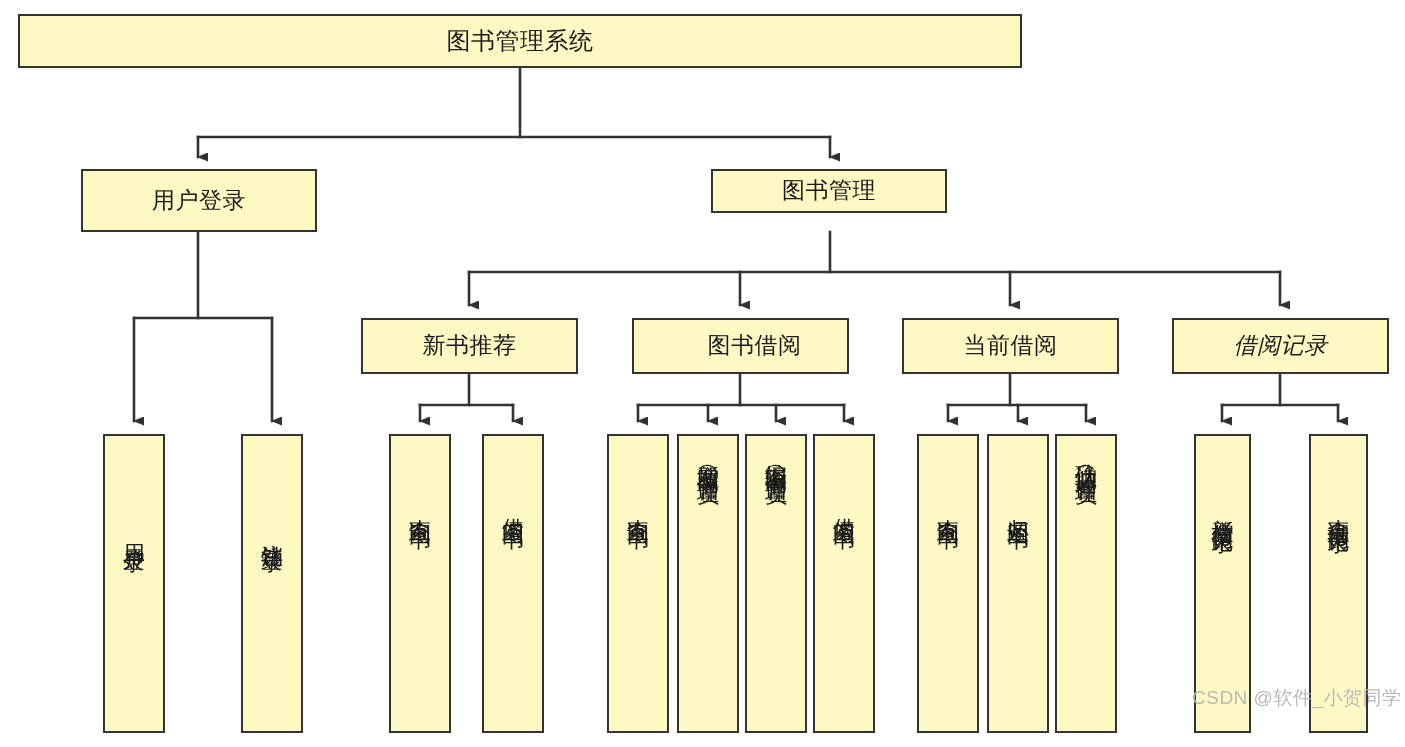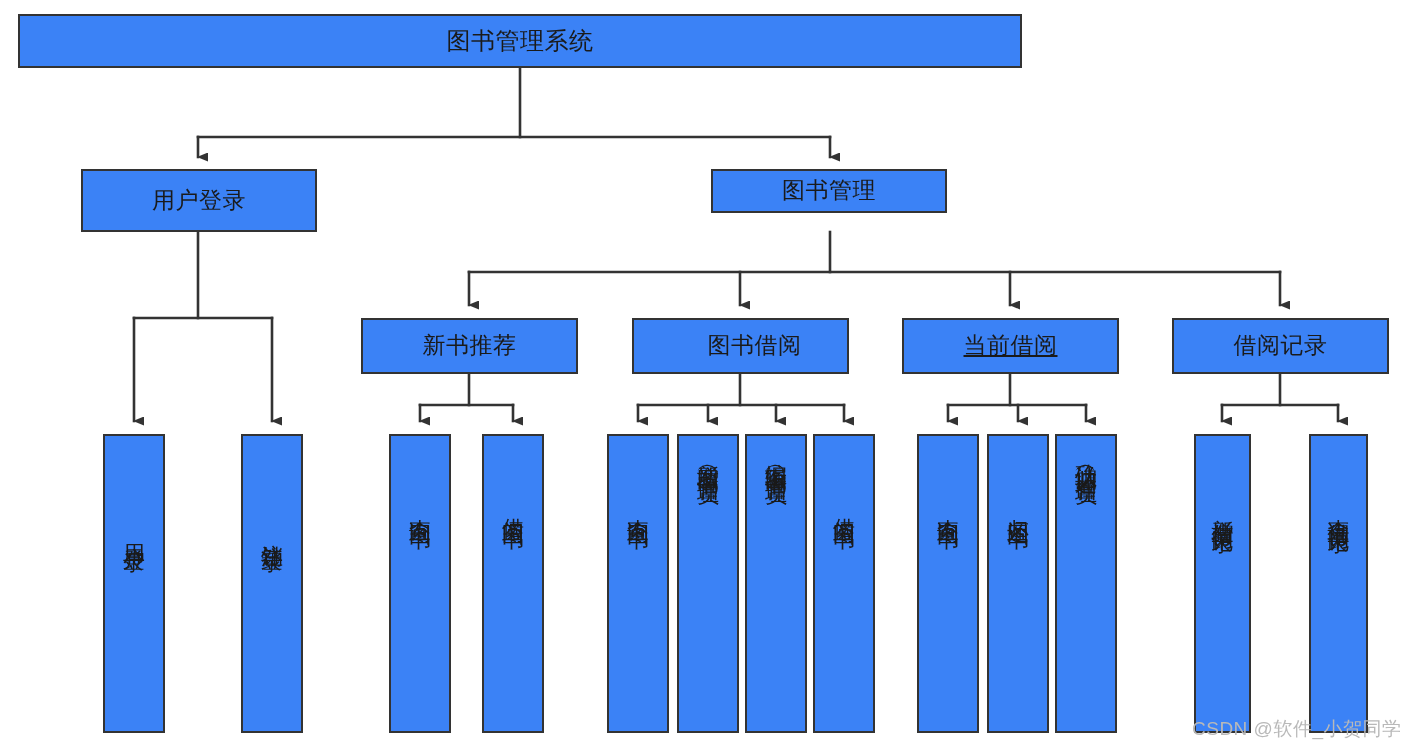--- a/index.html
+++ b/index.html
@@ -22,21 +22,21 @@
     position: absolute;
     left: 0;
     top: 0;
     width: 1405px;
     height: 747px;
     pointer-events: none;
   }
   .node {
     position: absolute;
     box-sizing: border-box;
-    background: #3b82f6;
+    background: #fef9c3;
     border: 2.5px solid #333333;
     display: flex;
     align-items: center;
     justify-content: center;
     color: #1a1a1a;
   }
   .node-label {
     display: block;
     text-align: center;
     line-height: 1.18;
@@ -145,24 +145,24 @@
   <div class="node horiz" style="left:711px; top:169px; width:236px; height:44px;">
     <span class="node-label">图书管理</span>
   </div>
 
   <div class="node horiz" style="left:361px; top:318px; width:217px; height:56px;">
     <span class="node-label">新书推荐</span>
   </div>
   <div class="node horiz" style="left:632px; top:318px; width:217px; height:56px;padding-left:28px;">
     <span class="node-label">图书借阅</span>
   </div>
-  <div class="node horiz" style="left:902px; top:318px; width:217px; height:56px;text-decoration:underline;">
+  <div class="node horiz" style="left:902px; top:318px; width:217px; height:56px;">
     <span class="node-label">当前借阅</span>
   </div>
-  <div class="node horiz" style="left:1172px; top:318px; width:217px; height:56px;">
+  <div class="node horiz" style="left:1172px; top:318px; width:217px; height:56px;font-style:italic;">
     <span class="node-label">借阅记录</span>
   </div>
 
   <div class="node vert mid" style="left:103px; top:434px; width:62px; height:299px;">
     <span class="node-label">用户登录</span>
   </div>
   <div class="node vert mid" style="left:241px; top:434px; width:62px; height:299px;">
     <span class="node-label">注销登录</span>
   </div>
 
@@ -196,15 +196,15 @@
     <span class="node-label">确认归还（管理员）</span>
   </div>
 
   <div class="node vert midlow" style="left:1194px; top:434px; width:57px; height:299px;">
     <span class="node-label">新增借阅记录</span>
   </div>
   <div class="node vert midlow" style="left:1309px; top:434px; width:59px; height:299px;">
     <span class="node-label">查询借阅记录</span>
   </div>
 
-  <div class="watermark" style="left:1192px; top:716px;">CSDN @软件_小贺同学</div>
+  <div class="watermark" style="left:1192px; top:685px;">CSDN @软件_小贺同学</div>
 
 </div>
 
 </body></html>

